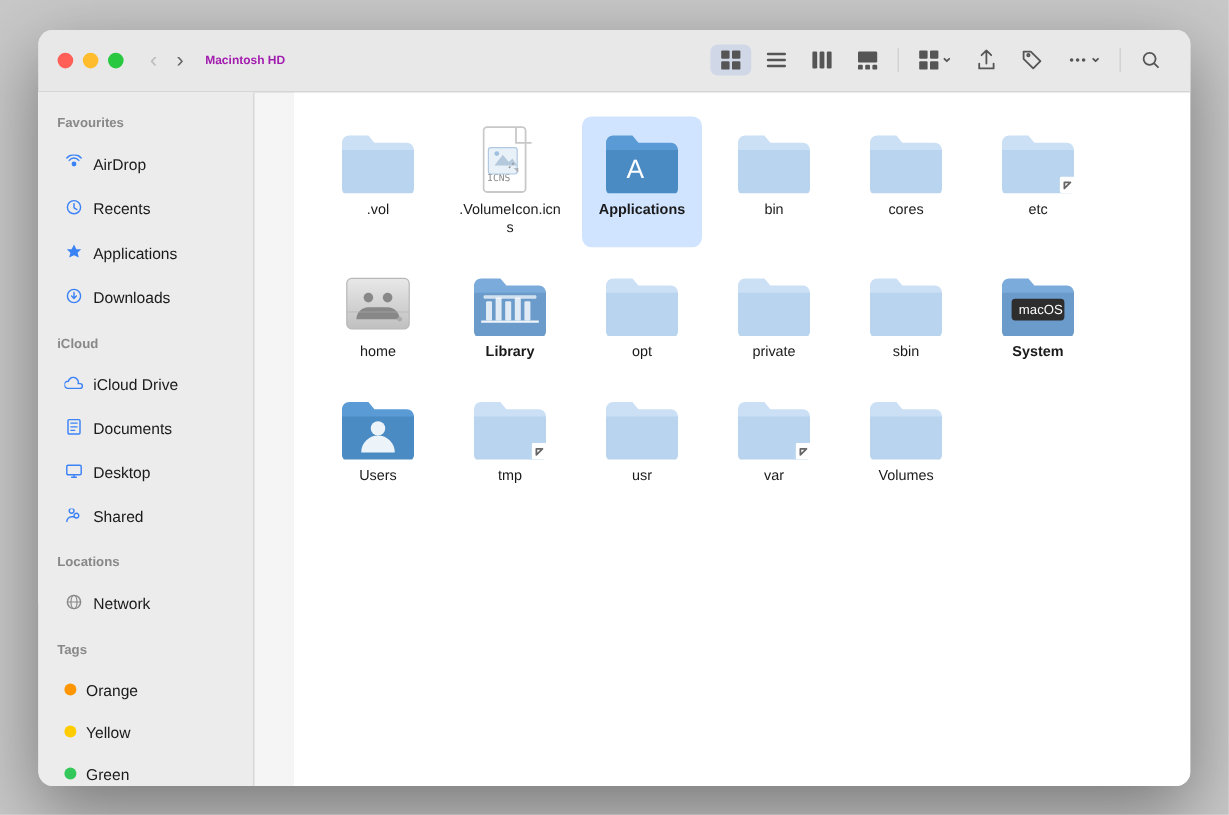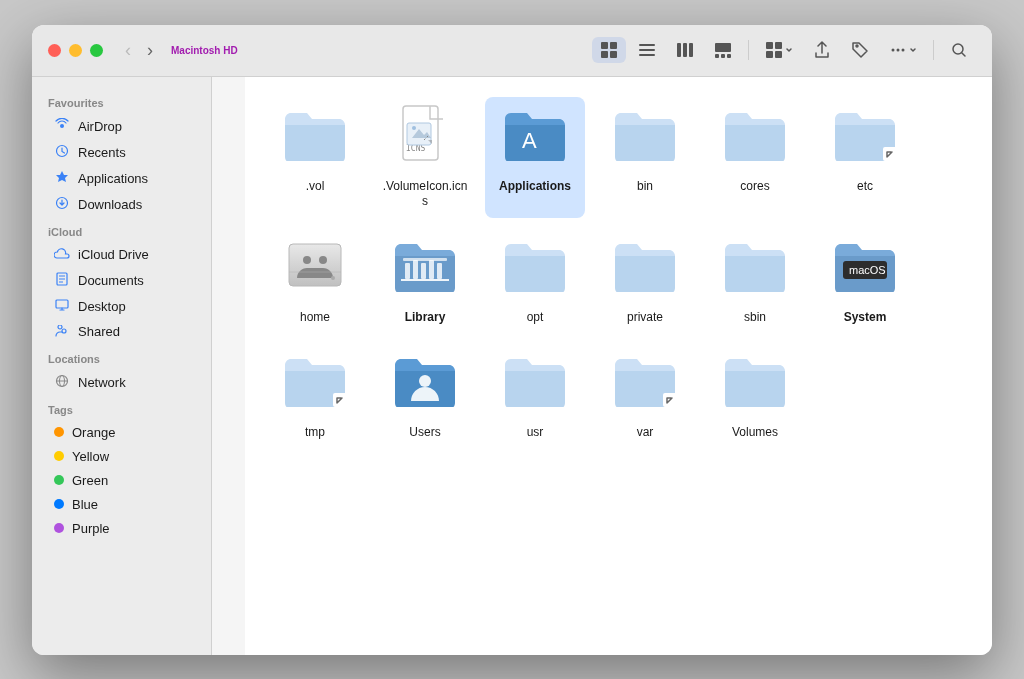--- a/index.html
+++ b/index.html
@@ -114,21 +114,21 @@
       text-transform: none;
       letter-spacing: 0;
     }
     .sidebar-item {
       display: flex;
       align-items: center;
       gap: 8px;
       padding: 4px 16px;
       cursor: pointer;
       border-radius: 6px;
-      margin: 1px 6px;
+      margin: 12px 6px;
       font-size: 13px;
       color: #1a1a1a;
     }
     .sidebar-item .si-icon {
       font-size: 14px;
       width: 16px;
       text-align: center;
       flex-shrink: 0;
     }
     .sidebar-item .si-label { font-size: 13px; }
@@ -165,21 +165,21 @@
       align-items: center;
       width: 100px;
       cursor: pointer;
       padding: 8px 4px;
       border-radius: 8px;
     }
     .file-item.selected { background: #d0e4ff; }
     .file-icon {
       width: 64px;
       height: 56px;
-      margin-bottom: 18px;
+      margin-bottom: 6px;
       display: flex;
       align-items: center;
       justify-content: center;
       position: relative;
     }
     .file-label {
       font-size: 12px;
       color: #1a1a1a;
       text-align: center;
       max-width: 90px;
@@ -561,49 +561,49 @@
               <path d="M2 20h60v32c0 3.3-2.7 6-6 6H8c-3.3 0-6-2.7-6-6V20z" fill="#6a9bca"></path>
 
               <rect x="10" y="25" width="44" height="18" rx="3" fill="#2d2d2d"></rect>
               <text x="16" y="38" font-size="11" fill="white" font-family="sans-serif" font-weight="500">macOS</text>
             </svg>
           </div>
           <span class="file-label bold">System</span>
         </div>
 
         <div class="file-item">
+          <div class="file-icon">
+            <svg class="folder-svg" viewBox="0 0 64 56" fill="none">
+              <path d="M2 14C2 10.7 4.7 8 8 8h16l5 6h27c3.3 0 6 2.7 6 6v28c0 3.3-2.7 6-6 6H8c-3.3 0-6-2.7-6-6V14z" fill="#5b9bd5"></path>
+              <path d="M2 20h60v32c0 3.3-2.7 6-6 6H8c-3.3 0-6-2.7-6-6V20z" fill="#4a8bc4"></path>
+
+              <circle cx="32" cy="30" r="6" fill="white" opacity="0.9"></circle>
+              <path d="M18 50c0-7.7 6.3-14 14-14s14 6.3 14 14" fill="white" opacity="0.9"></path>
+            </svg>
+          </div>
+          <span class="file-label">Users</span>
+        </div>
+
+        <div class="file-item">
           <div class="file-icon" style="position:relative;">
             <svg class="folder-svg" viewBox="0 0 64 56" fill="none">
               <path d="M2 14C2 10.7 4.7 8 8 8h16l5 6h27c3.3 0 6 2.7 6 6v28c0 3.3-2.7 6-6 6H8c-3.3 0-6-2.7-6-6V14z" fill="#cce0f5"></path>
               <path d="M2 20h60v32c0 3.3-2.7 6-6 6H8c-3.3 0-6-2.7-6-6V20z" fill="#b8d4ee"></path>
             </svg>
             <svg style="position:absolute;bottom:0;right:0;" width="14" height="14" viewBox="0 0 14 14" fill="none">
               <rect width="14" height="14" rx="2" fill="white"></rect>
               <path d="M4 10V5h4M4 10l5-5" stroke="#666" stroke-width="1.5" stroke-linecap="round" stroke-linejoin="round"></path>
             </svg>
           </div>
           <span class="file-label">tmp</span>
         </div>
 
         <div class="file-item">
           <div class="file-icon">
             <svg class="folder-svg" viewBox="0 0 64 56" fill="none">
-              <path d="M2 14C2 10.7 4.7 8 8 8h16l5 6h27c3.3 0 6 2.7 6 6v28c0 3.3-2.7 6-6 6H8c-3.3 0-6-2.7-6-6V14z" fill="#5b9bd5"></path>
-              <path d="M2 20h60v32c0 3.3-2.7 6-6 6H8c-3.3 0-6-2.7-6-6V20z" fill="#4a8bc4"></path>
-
-              <circle cx="32" cy="30" r="6" fill="white" opacity="0.9"></circle>
-              <path d="M18 50c0-7.7 6.3-14 14-14s14 6.3 14 14" fill="white" opacity="0.9"></path>
-            </svg>
-          </div>
-          <span class="file-label">Users</span>
-        </div>
-
-        <div class="file-item">
-          <div class="file-icon">
-            <svg class="folder-svg" viewBox="0 0 64 56" fill="none">
               <path d="M2 14C2 10.7 4.7 8 8 8h16l5 6h27c3.3 0 6 2.7 6 6v28c0 3.3-2.7 6-6 6H8c-3.3 0-6-2.7-6-6V14z" fill="#cce0f5"></path>
               <path d="M2 20h60v32c0 3.3-2.7 6-6 6H8c-3.3 0-6-2.7-6-6V20z" fill="#b8d4ee"></path>
             </svg>
           </div>
           <span class="file-label">usr</span>
         </div>
 
         <div class="file-item">
           <div class="file-icon" style="position:relative;">
             <svg class="folder-svg" viewBox="0 0 64 56" fill="none">

